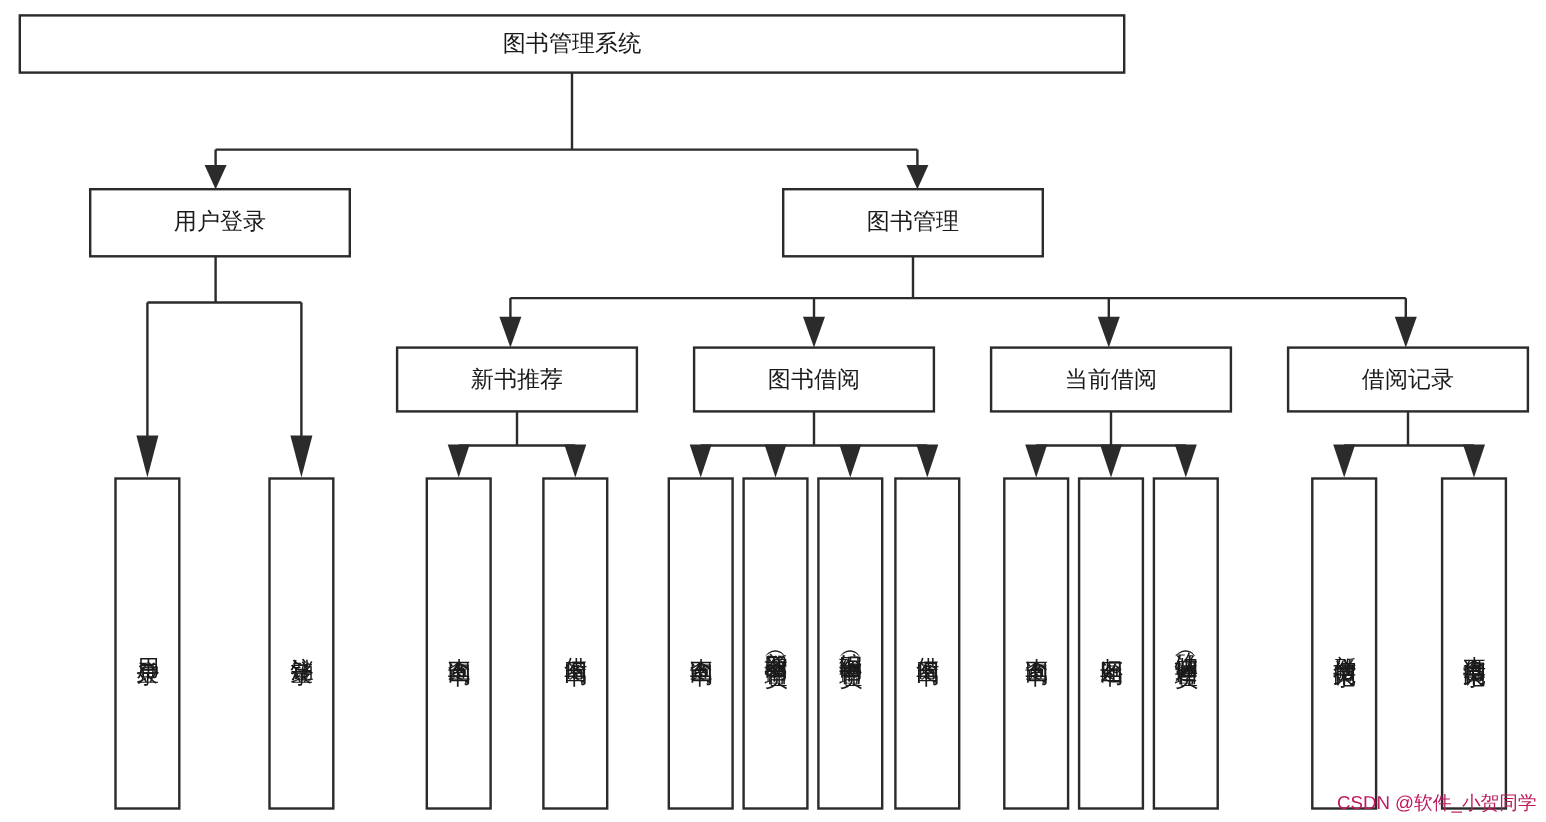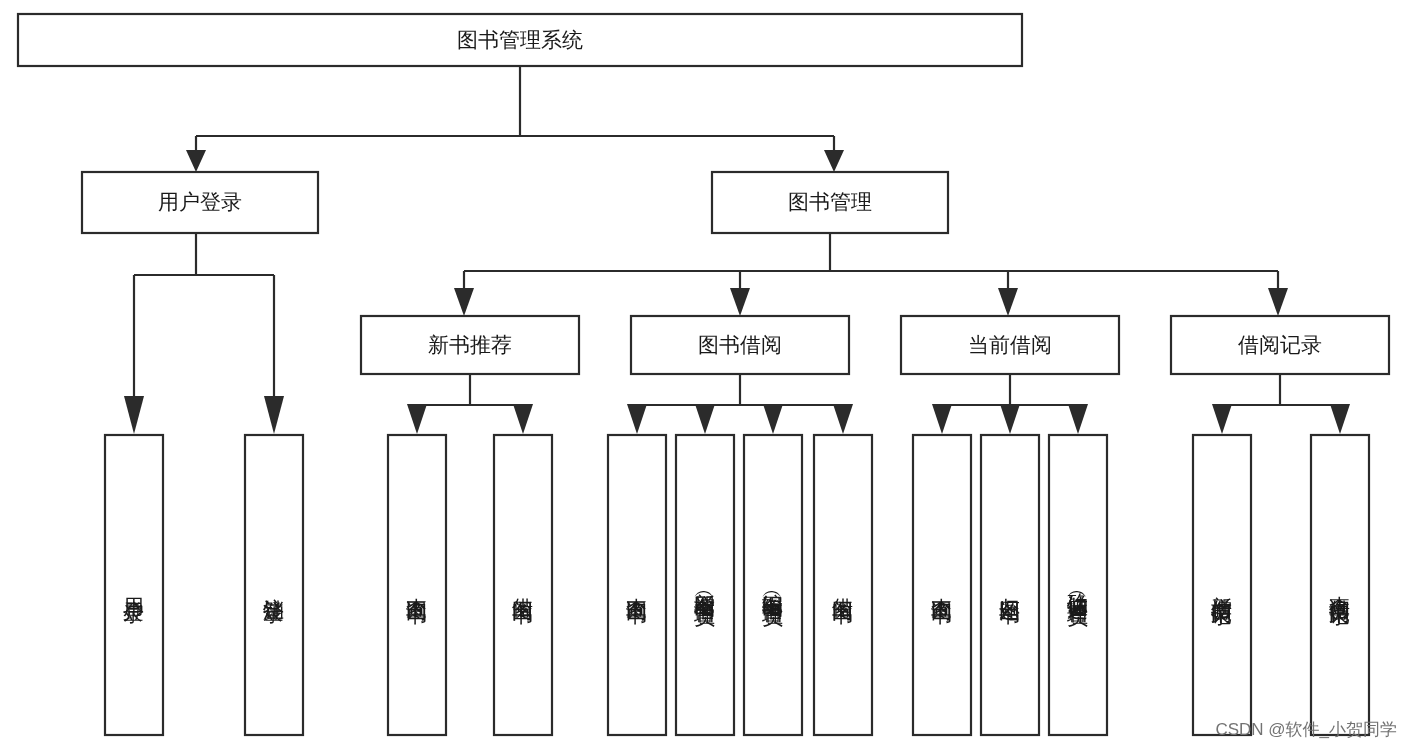--- a/index.html
+++ b/index.html
@@ -63,21 +63,21 @@
     text-orientation: upright;
     letter-spacing: 2px;
     text-anchor: middle;
   }
   .watermark {
     position: absolute;
     right: 8px;
     bottom: 6px;
     font-family: "Liberation Sans", "DejaVu Sans", sans-serif;
     font-size: 17px;
-    color: #737373;
+    color: #be185d;
     white-space: nowrap;
     pointer-events: none;
   }
 </style>
 </head>
 <body>
 
 <div id="diagram-root">
 
   <svg id="tree-svg" viewBox="0 0 1405 747">

